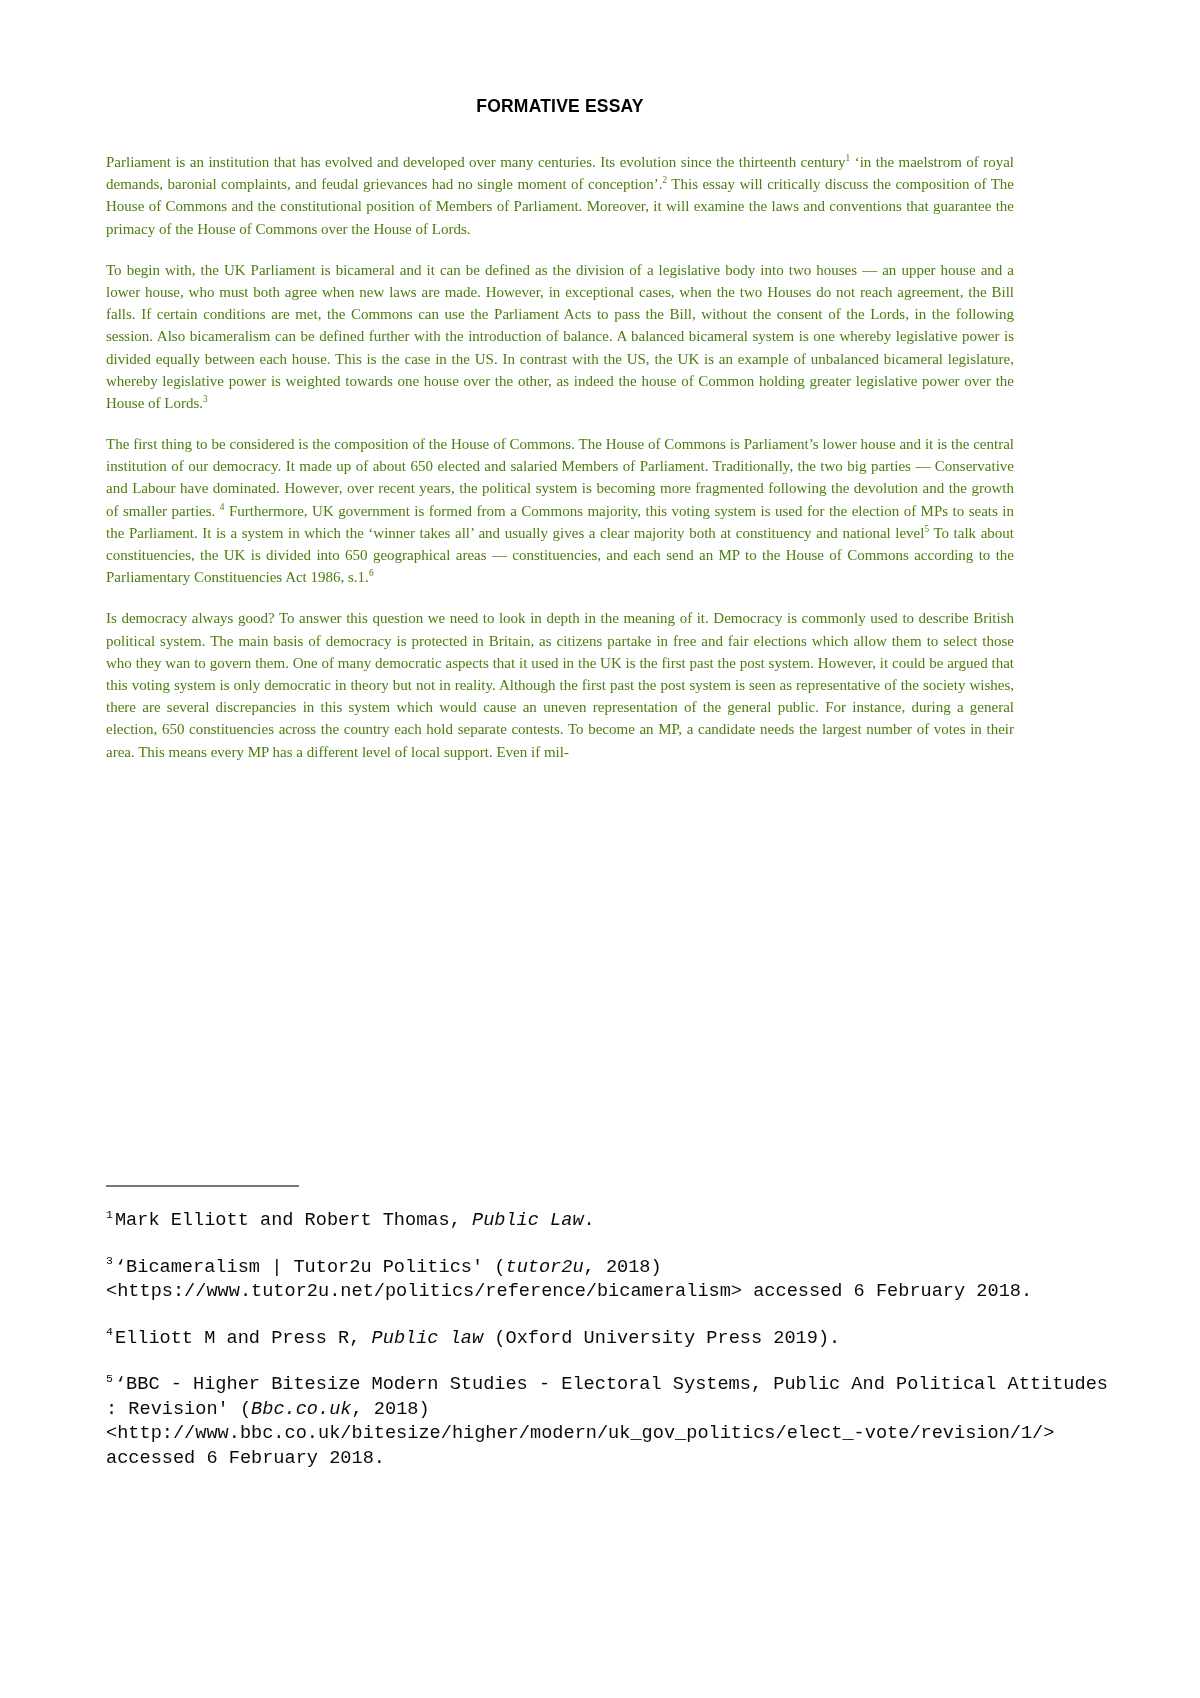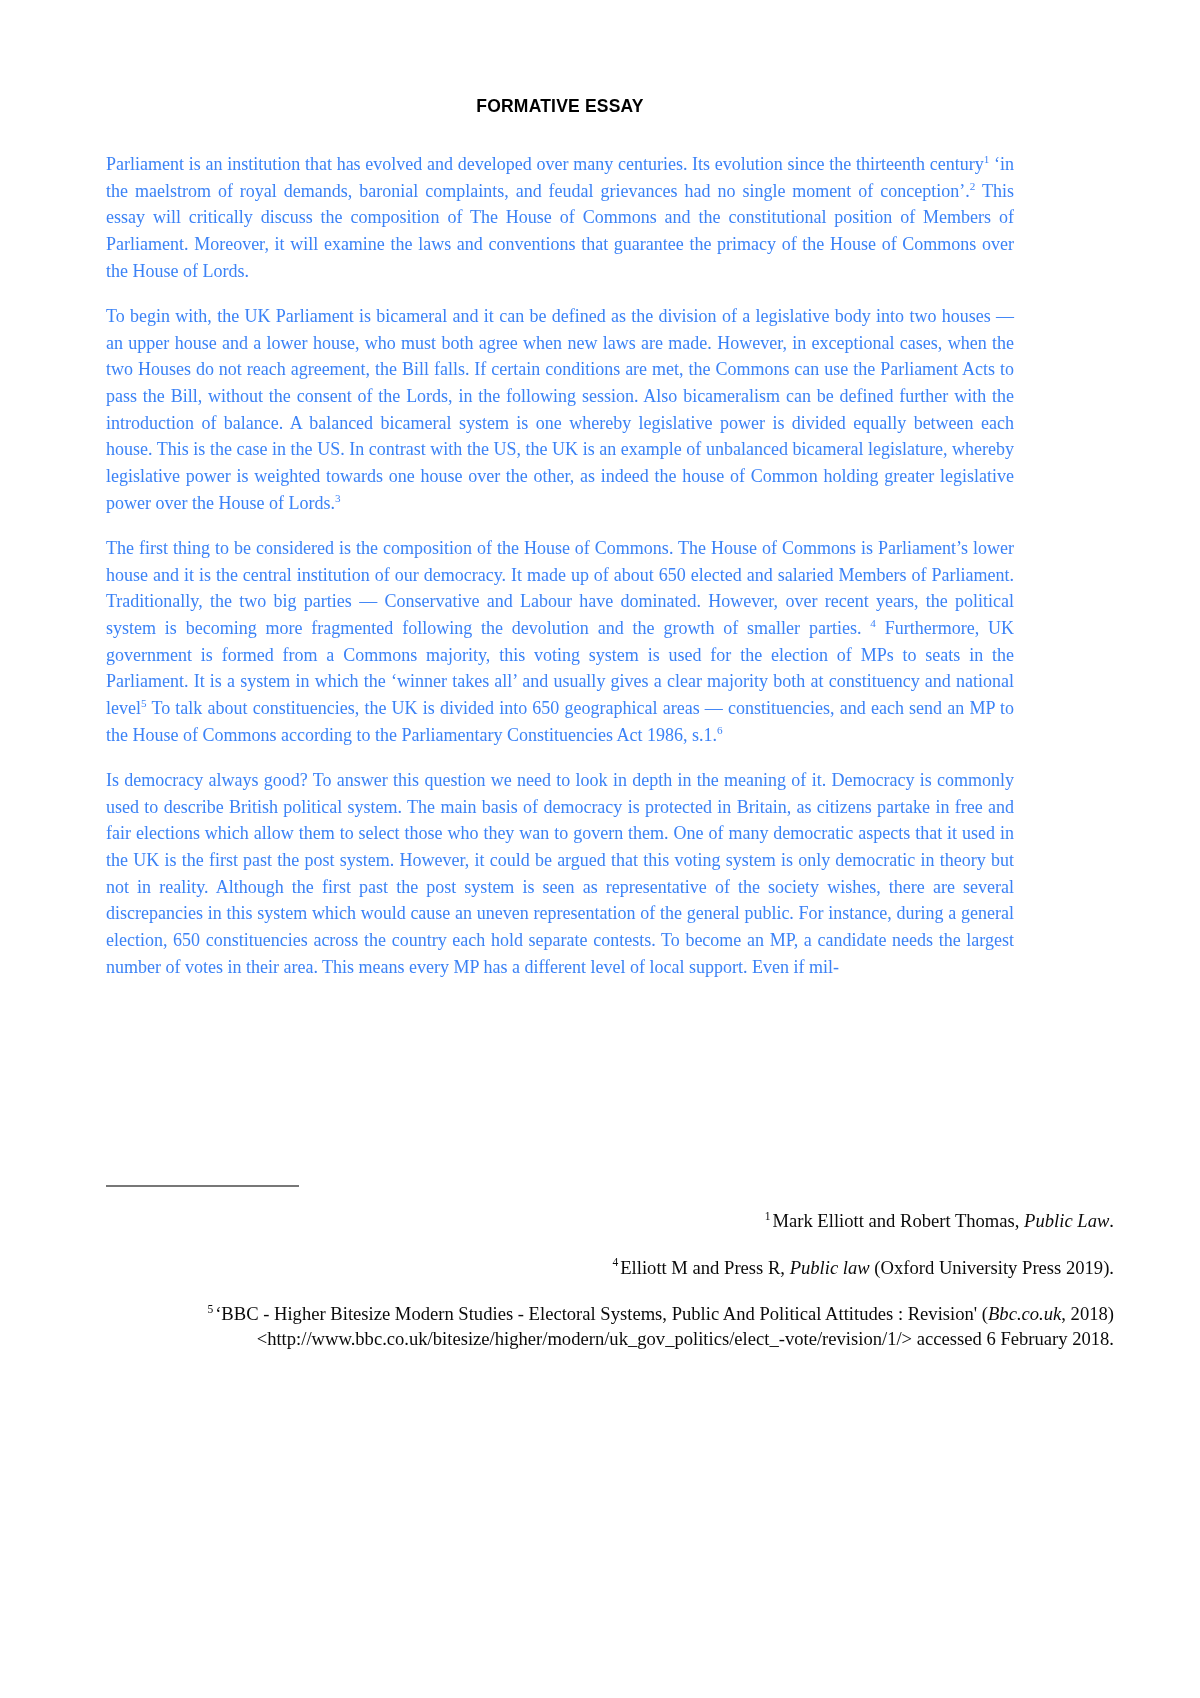--- a/index.html
+++ b/index.html
@@ -28,25 +28,25 @@
     font-weight: bold;
     font-size: 17.5px;
     text-align: center;
     letter-spacing: 0.2px;
     color: #000;
     margin: 0 0 34px 0;
     line-height: 1.2;
   }
   .body-par {
     font-family: "Liberation Serif", serif;
-    font-size: 18px;
+    font-size: 15px;
     line-height: 1.48;
     text-align: justify;
     text-justify: inter-word;
-    color: #3b82f6;
+    color: #4d7c0f;
     margin: 0 0 19px 0;
     hyphens: manual;
   }
   .body-par:last-of-type {
     margin-bottom: 16px;
   }
   sup.fn {
     font-size: 0.62em;
     vertical-align: super;
     line-height: 0;
@@ -57,26 +57,26 @@
     top: 1185px;
     width: 1008px;
   }
   .fn-rule {
     width: 193px;
     height: 0;
     border-top: 2px solid #777777;
     margin: 0 0 22px 0;
   }
   .fn-item {
-    font-family: Liberation Serif, serif;
+    font-family: Liberation Mono, monospace;
     font-size: 18.6px;
     line-height: 1.32;
     color: #0a0a0a;
     margin: 0 0 22px 0;
-    text-align: right;
+    text-align: left;
   }
   .fn-item sup {
     font-size: 0.62em;
     vertical-align: super;
     line-height: 0;
     margin-right: 2px;
   }
   .fn-item i {
     font-style: italic;
   }
@@ -115,20 +115,21 @@
     <p class="body-par">
       <span>Is democracy always good? To answer this question we need to look in depth in the meaning of it. Democracy is commonly used to describe British political system.  The main basis of democracy is protected in Britain, as citizens partake in free and fair elections which allow them to select those who they wan to govern them. One of many democratic aspects that it used in the UK is the first past the post system. However, it could be argued that this voting system is only democratic in theory but not in reality. Although the first past the post system is seen as representative of the society wishes, there are several discrepancies in this system which would cause an uneven representation of the general public. For instance, during a general election, 650 constituencies across the country each hold separate contests. To become an MP, a candidate needs the largest number of votes in their area. This means every MP has a different level of local support. Even if mil-</span>
     </p>
 
   </div>
 
   <div class="footnote-area">
     <div class="fn-rule"></div>
     <div id="footnote-list">
         <p class="fn-item"><sup>1</sup><span>Mark Elliott and Robert Thomas, </span><i>Public Law</i><span>.</span></p>
+        <p class="fn-item"><sup>3</sup><span>‘Bicameralism | Tutor2u Politics' (</span><i>tutor2u</i><span>, 2018) &lt;https://www.tutor2u.net/politics/reference/bicameralism&gt; accessed 6 February 2018.</span></p>
         <p class="fn-item"><sup>4</sup><span>Elliott M and Press R, </span><i>Public law</i><span> (Oxford University Press 2019).</span></p>
         <p class="fn-item"><sup>5</sup><span>‘BBC - Higher Bitesize Modern Studies - Electoral Systems, Public And Political Attitudes : Revision' (</span><i>Bbc.co.uk</i><span>, 2018) &lt;http://www.bbc.co.uk/bitesize/higher/modern/uk_gov_politics/elect_-vote/revision/1/&gt; accessed 6 February 2018.</span></p>
       </div>
   </div>
 
   <div class="page-footer">Page 1 of 5</div>
 
 </div>
 
 </body></html>

